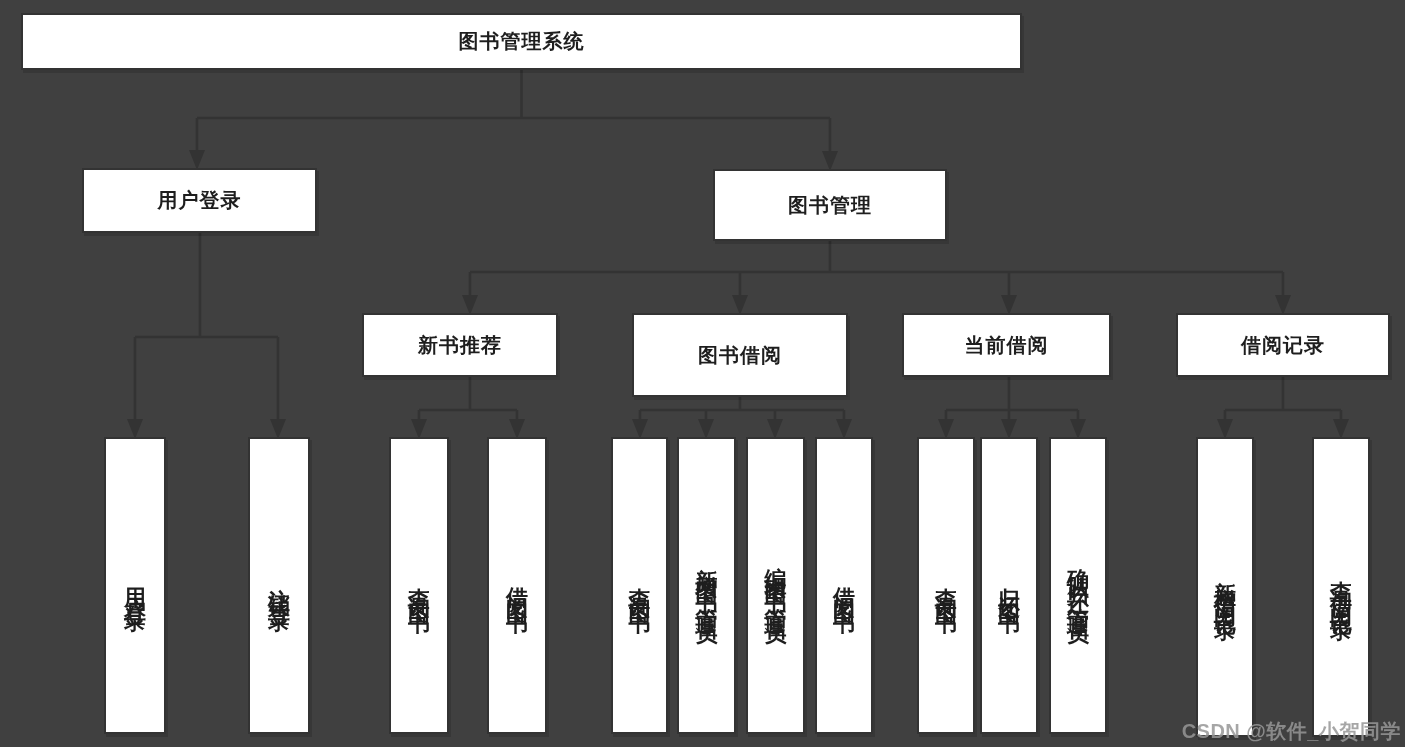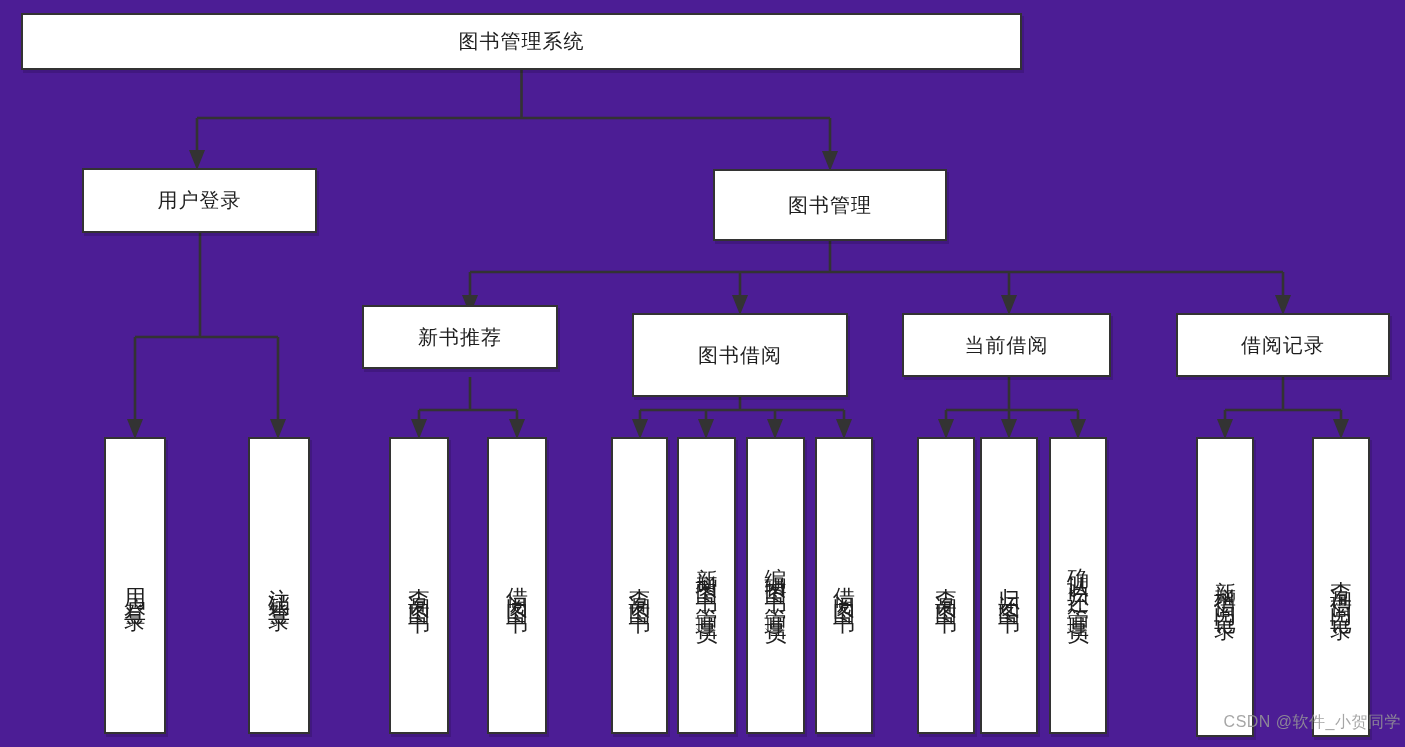--- a/index.html
+++ b/index.html
@@ -1,22 +1,23 @@
 <!DOCTYPE html>
 <html><head>
 <meta charset="utf-8">
 <style>
   html, body { margin: 0; padding: 0; background: #ffffff; }
   #canvas {
     position: relative;
     width: 1405px;
     height: 747px;
-    background: #4c1d95;
+    background: #404040;
     font-family: "Liberation Sans", sans-serif;
     overflow: hidden;
+    font-weight: bold;
   }
   #connectors {
     position: absolute;
     left: 0; top: 0;
     z-index: 1;
   }
   .box {
     position: absolute;
     box-sizing: border-box;
     border: 2.5px solid #333333;
@@ -36,23 +37,23 @@
   .vbox {
     writing-mode: vertical-rl;
     text-orientation: mixed;
     font-size: 22px;
     letter-spacing: 8px;
     line-height: 1;
   }
   #watermark {
     position: absolute;
     right: 4px;
-    bottom: 14px;
+    bottom: 2px;
     z-index: 3;
-    font-size: 16px;
+    font-size: 20px;
     color: rgba(150,150,150,0.85);
     letter-spacing: 0.5px;
     white-space: nowrap;
   }
 </style>
 </head>
 <body>
 
 <div id="canvas">
 
@@ -87,21 +88,21 @@
       <polygon points="1217,419 1233,419 1225,439"></polygon>
       <polygon points="1333,419 1349,419 1341,439"></polygon>
     </g>
   </svg>
 
   <div class="box hbox" style="left:21px; top:13px; width:1001px; height:57px;">图书管理系统</div>
 
   <div class="box hbox" style="left:82px; top:168px; width:235px; height:65px;">用户登录</div>
   <div class="box hbox" style="left:713px; top:169px; width:234px; height:72px;">图书管理</div>
 
-  <div class="box hbox" style="left:362px; top:305px; width:196px; height:64px;">新书推荐</div>
+  <div class="box hbox" style="left:362px; top:313px; width:196px; height:64px;">新书推荐</div>
   <div class="box hbox" style="left:632px; top:313px; width:216px; height:84px;">图书借阅</div>
   <div class="box hbox" style="left:902px; top:313px; width:209px; height:64px;">当前借阅</div>
   <div class="box hbox" style="left:1176px; top:313px; width:214px; height:64px;">借阅记录</div>
 
   <div class="box vbox" style="left:104px; top:437px; width:62px; height:297px;">用户登录</div>
   <div class="box vbox" style="left:248px; top:437px; width:62px; height:297px;">注销登录</div>
 
   <div class="box vbox" style="left:389px; top:437px; width:60px; height:297px;">查询图书</div>
   <div class="box vbox" style="left:487px; top:437px; width:60px; height:297px;">借阅图书</div>
 

